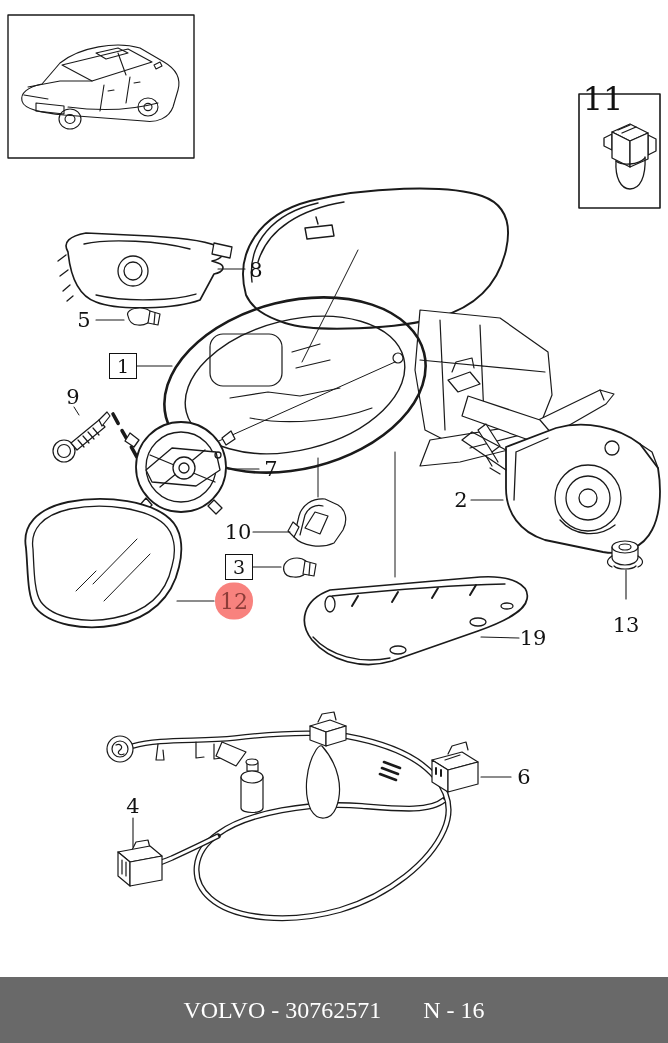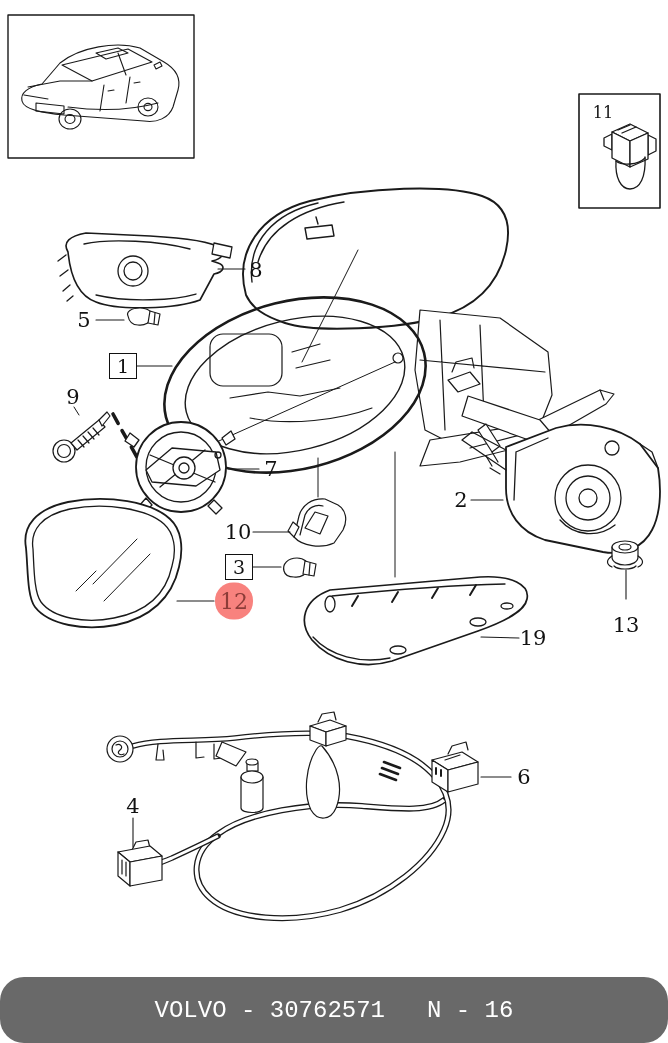--- a/index.html
+++ b/index.html
@@ -20,21 +20,21 @@
   .logo-block{position:absolute;left:556px;top:906px;width:112px;text-align:center;color:#111;}
   .logo-brand{font-family:"DejaVu Serif",serif;font-weight:bold;font-size:17px;
               letter-spacing:3px;transform:scaleY(0.92);}
   .logo-tag{font-family:"Liberation Sans",sans-serif;font-weight:bold;font-size:7px;
             letter-spacing:1.6px;margin-top:1px;}
   .logo-ref{font-family:"Liberation Sans",sans-serif;font-size:17px;margin-top:4px;}
   
   .footer{position:absolute;left:0;bottom:0;width:668px;height:66px;
           background:var(--footer-bg,#696969);display:flex;align-items:center;
           justify-content:center;gap:42px;color:#fff;font-size:24px;
-          font-family:Liberation Mono, monospace;border-radius:24px;}
+          font-family:Liberation Serif, serif;}
 </style>
 </head>
 <body>
 
 <div class="stage">
 
 <svg class="diagram" width="668" height="978" viewBox="0 0 668 978">
 
   <g>
     <rect class="w" x="8" y="15" width="186" height="143" stroke-width="1.4"></rect>
@@ -275,21 +275,21 @@
       <div class="callout boxed" style="left: 123px; top: 366px;">1</div>
       <div class="callout" style="left: 461px; top: 500px;">2</div>
       <div class="callout boxed" style="left: 239px; top: 567px;">3</div>
       <div class="callout" style="left: 133px; top: 806px;">4</div>
       <div class="callout" style="left: 84px; top: 320px;">5</div>
       <div class="callout" style="left: 524px; top: 777px;">6</div>
       <div class="callout" style="left: 271px; top: 469px;">7</div>
       <div class="callout" style="left: 256px; top: 270px;">8</div>
       <div class="callout" style="left: 73px; top: 397px;">9</div>
       <div class="callout" style="left: 238px; top: 532px;">10</div>
-      <div class="callout" style="left: 603px; top: 113px; font-size: 16px;">11</div>
+      <div class="callout" style="left: 603px; top: 99px; font-size: 32px;">11</div>
       <div class="callout highlighted" style="left: 234px; top: 601px;">12</div>
       <div class="callout" style="left: 626px; top: 612px; margin-top: 13px;">13</div>
       <div class="callout" style="left: 533px; top: 638px;">19</div>
     </div>
 
 
 <div class="footer">
   <span>VOLVO - 30762571</span>
   <span>N - 16</span>
 </div>

